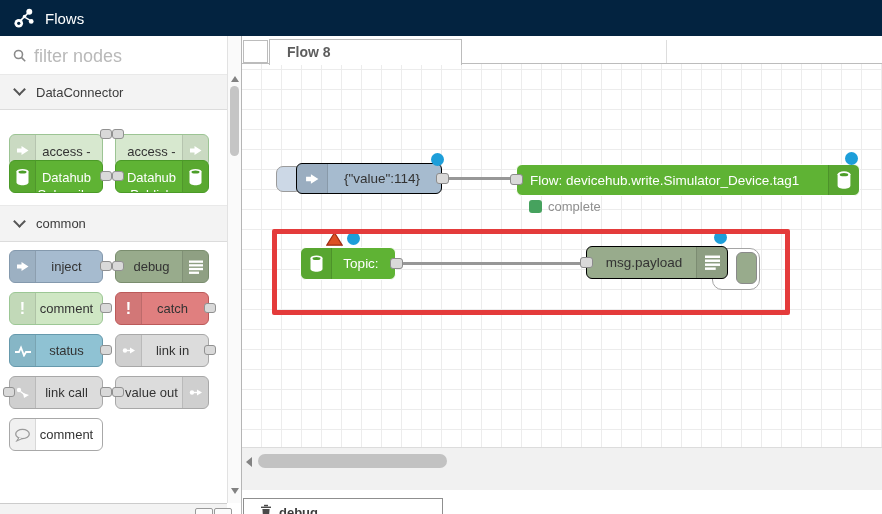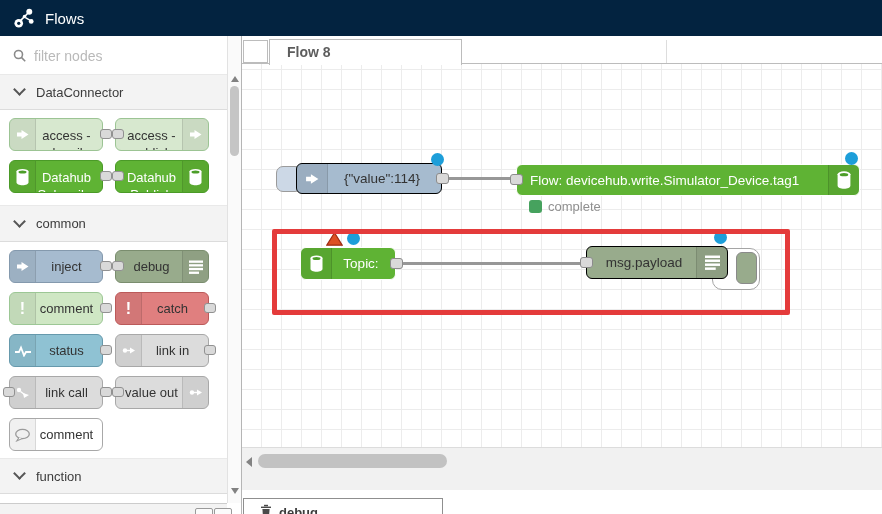--- a/index.html
+++ b/index.html
@@ -11,42 +11,42 @@
           display:flex;align-items:center;z-index:60;}
   .header .title{color:#fff;font-size:15px;margin-left:9px;}
   .logo{margin-left:13px;display:flex;}
 
   
   .palette{position:absolute;left:0;top:36px;width:242px;height:478px;background:#fff;
            border-right:1px solid #b5b5b5;box-sizing:border-box;z-index:20;}
   .search{position:absolute;left:0;top:0;width:227px;height:38px;background:#fff;
           border-bottom:1px solid #e3e3e3;}
   .search input{position:absolute;left:32px;top:7px;width:180px;height:24px;border:none;outline:none;
-          font-size:14px;color:#555;font-family:inherit;background:transparent;}
+          font-size:18px;color:#555;font-family:inherit;background:transparent;}
   .search input::placeholder{color:#b9b9b9;}
   .search .sicon{position:absolute;left:13px;top:12px;}
   .cat{position:absolute;left:0;width:227px;background:#f3f3f3;border-top:1px solid #e9e9e9;
        border-bottom:1px solid #dcdcdc;box-sizing:border-box;}
   .cat .chev{position:absolute;left:15px;top:50%;margin-top:-7px;width:7px;height:7px;
        border-right:2px solid #555;border-bottom:2px solid #555;transform:rotate(45deg);}
   .cat .cat-label{display:block;margin-left:36px;font-size:13px;font-weight:normal;color:#3c3c3c;line-height:35px;}
 
   .pnode{position:absolute;width:94px;height:33px;border-radius:6px;border:1px solid #999;
          box-sizing:border-box;font-size:13px;color:#333;}
   .pnode .lbl{position:absolute;left:26px;right:5px;top:0;bottom:0;display:flex;
          align-items:center;justify-content:center;overflow:hidden;white-space:nowrap;}
   .pnode .lbl.has-icon-right{left:5px;right:26px;}
   .pnode .lbl.two{flex-direction:column;justify-content:flex-start;padding-top:8px;line-height:17px;box-sizing:border-box;}
   .icnbox{position:absolute;top:0;bottom:0;width:25px;left:0;background:rgba(0,0,0,0.06);
          border-right:1px solid rgba(0,0,0,0.10);display:flex;align-items:center;justify-content:center;
          border-radius:5px 0 0 5px;}
   .icnbox.right{left:auto;right:0;border-right:none;border-left:1px solid rgba(0,0,0,0.10);
          border-radius:0 5px 5px 0;}
   .bang{color:#fff;font-weight:bold;font-size:16px;line-height:1;}
-  .c-access{background:#d7e8cf;border-color:#9cc494;}
+  .c-access{background:#d7e8cf;border-color:#9cc494;margin-top:16px;}
   .c-green{background:#5fb334;border-color:#4a9a27;color:#fff;}
   .c-inject{background:#a6bbcf;border-color:#8499ad;}
   .c-debug{background:#98ab8c;border-color:#7a8d6e;}
   .c-complete{background:#cfe7c4;border-color:#9cc795;}
   .c-catch{background:#e07f7f;border-color:#bb5a5a;}
   .c-status{background:#8fc2d3;border-color:#6699ac;}
   .c-link{background:#dcdcdc;border-color:#a8a8a8;}
   .c-comment{background:#ffffff;border-color:#a8a8a8;}
   .pport{position:absolute;width:12px;height:10px;background:#d9d9d9;border:1px solid #919191;
          border-radius:3px;box-sizing:border-box;z-index:3;}
@@ -300,24 +300,20 @@
     <div class="pnode c-comment" style="left:9px;top:382px;">
       <span class="icnbox">
         <svg width="17" height="14" viewBox="0 0 17 14">
             <ellipse cx="8.5" cy="6" rx="6.8" ry="4.6" fill="none" stroke="#9a9a9a" stroke-width="1.3"></ellipse>
             <path d="M5 9.5 l-2.2 3.4 5.4 -2.4" fill="#fff" stroke="#9a9a9a" stroke-width="1.1"></path>
           </svg>
       </span>
       <span class="lbl">comment</span>
     </div>
 
-    <div class="cat" style="top:422px;height:36px;">
-      <span class="chev"></span>
-      <span class="cat-label">function</span>
-    </div>
 
     <div class="pscroll">
       <span class="arr-up"></span>
       <span class="pthumb"></span>
       <span class="arr-dn"></span>
     </div>
 
     <div class="pfooter">
       <span class="pfbtn" style="left:195px;"></span>
       <span class="pfbtn" style="left:214px;"></span>

